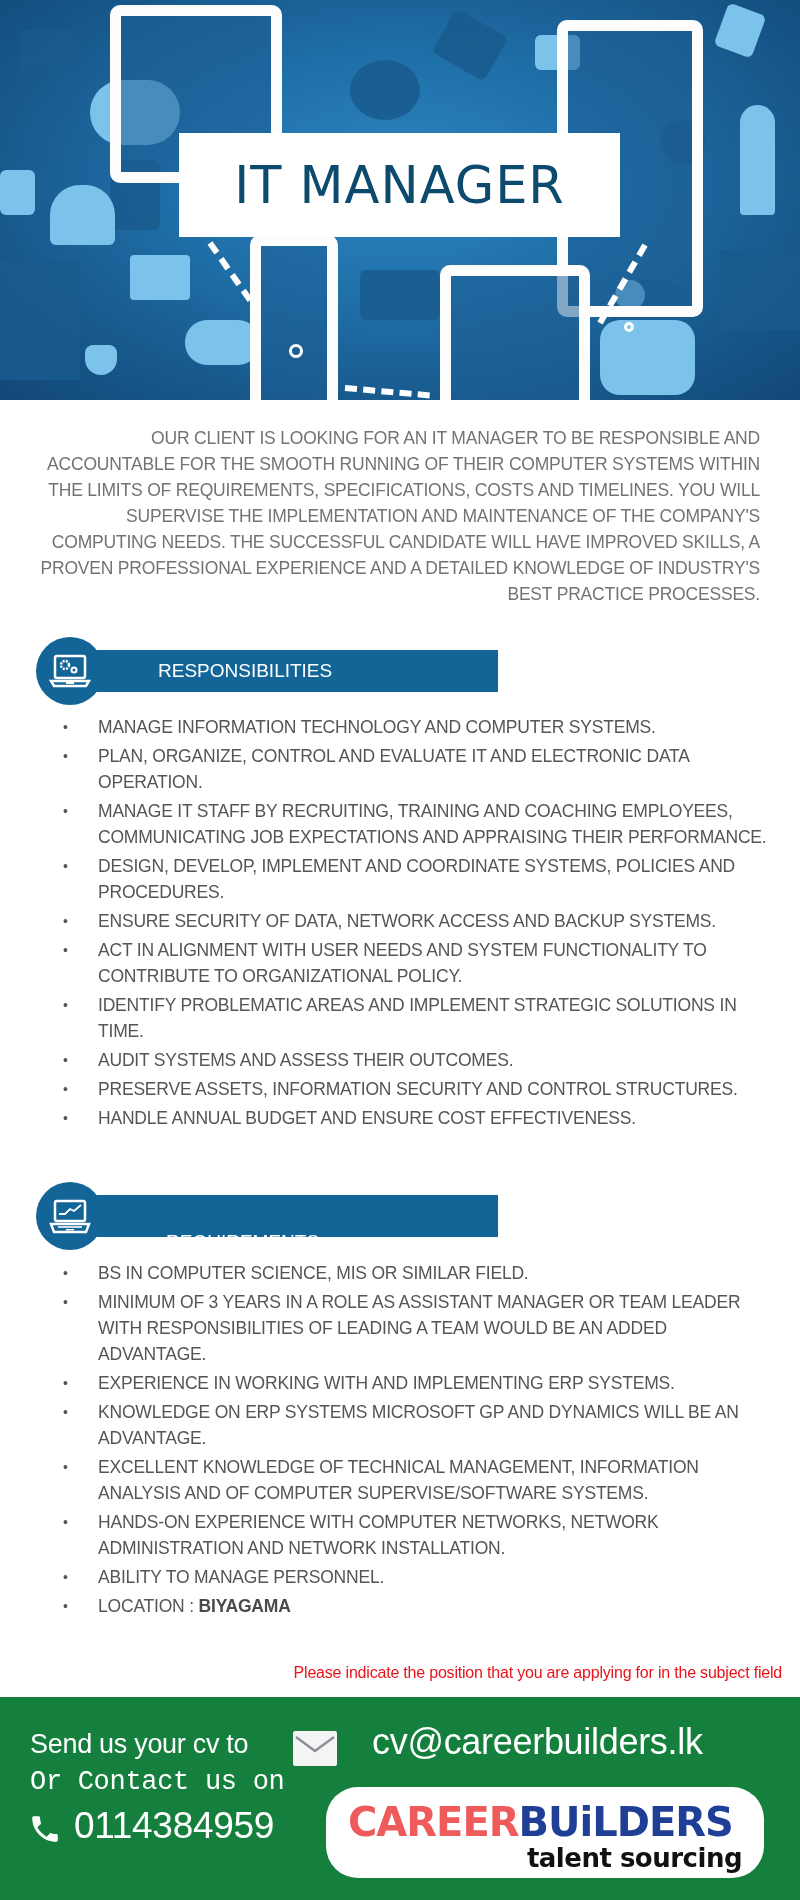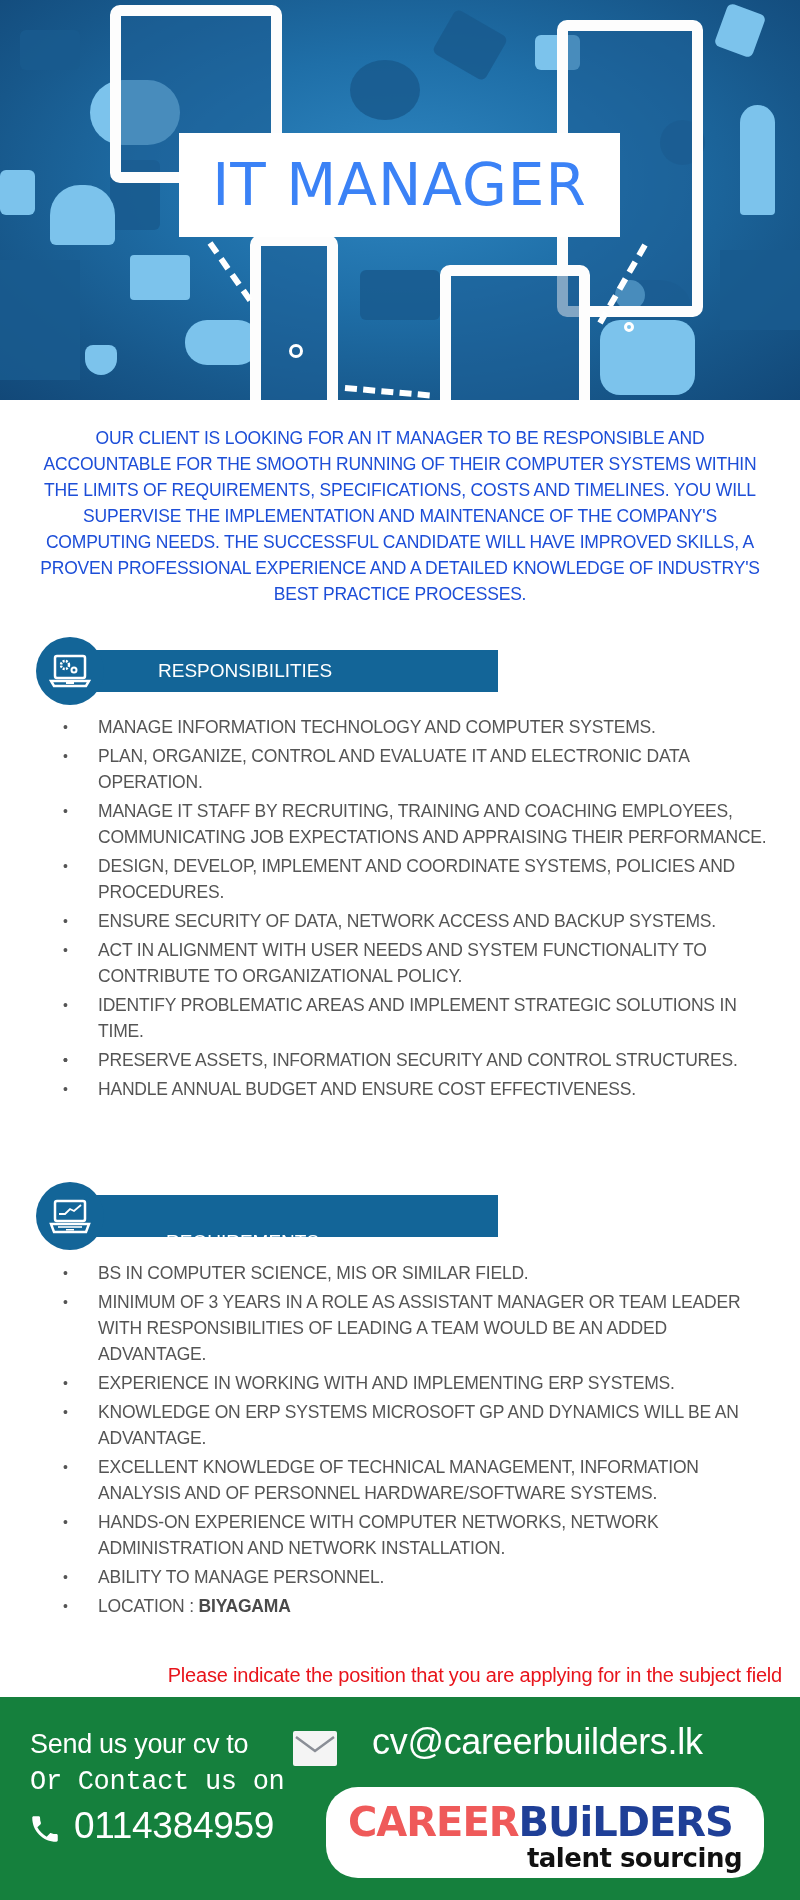--- a/index.html
+++ b/index.html
@@ -14,26 +14,26 @@
     .hero .shape { position: absolute; border-radius: 6px; }
     .dark { background: #195b8e; opacity: .85; }
     .light { background: #7cc3ec; }
     .device { position: absolute; border: 11px solid #fdfdfd; border-radius: 10px; background: rgba(30,95,150,.55); }
     .device .btn { position: absolute; width: 10px; height: 10px; border: 3px solid #fff; border-radius: 50%; }
     .dots { position: absolute; border-top: 6px dashed #fff; transform-origin: left center; }
     .title-box {
       position: absolute; left: 179px; top: 133px; width: 441px; height: 104px;
       background: #ffffff; display: flex; align-items: center; justify-content: center;
     }
-    .title-box span { font-size: 58px; color: #3b82f6; letter-spacing: 1px; font-family: "DejaVu Sans", sans-serif; }
+    .title-box span { font-size: 51px; color: #0c4a6e; letter-spacing: 1px; font-family: "DejaVu Sans", sans-serif; }
 
     
     .desc {
       position: absolute; left: 40px; top: 425px; width: 720px;
-      text-align: center; color: #1d4ed8; font-size: 17.5px; line-height: 26px; letter-spacing: -0.2px;
+      text-align: right; color: #737373; font-size: 17.5px; line-height: 26px; letter-spacing: -0.2px;
     }
 
     
     .sec-head { position: absolute; left: 36px; width: 462px; height: 68px; }
     .sec-head .bar {
       position: absolute; left: 30px; top: 13px; width: 432px; height: 42px; background: #136598;
     }
     .sec-head .bar span {
       position: absolute; left: 92px; top: 0; line-height: 42px; color: #ffffff; font-size: 19px;
     }
@@ -42,21 +42,21 @@
       display: flex; align-items: center; justify-content: center;
     }
 
     
     .list { position: absolute; left: 58px; width: 720px; list-style: none; color: #555555; font-size: 17.5px; line-height: 26px; letter-spacing: -0.2px; }
     .list li { position: relative; padding-left: 40px; margin-bottom: 3px; }
     .list li .bullet { position: absolute; left: 5px; top: 0; color: #555; font-size: 14px; }
     .list li b { font-weight: bold; color: #4a4a4a; }
 
     .note {
-      position: absolute; right: 18px; top: 1664px; color: #e8141b; font-size: 20px; letter-spacing: -0.2px;
+      position: absolute; right: 18px; top: 1664px; color: #e8141b; font-size: 16px; letter-spacing: -0.2px;
     }
 
     
     .footer { position: absolute; left: 0; top: 1697px; width: 800px; height: 203px; background: #15803d; }
     .f-text { position: absolute; color: #ffffff; font-size: 27px; letter-spacing: -0.3px; }
     .mail-icon { position: absolute; left: 293px; top: 34px; width: 44px; height: 35px; background: #f4f4f4; border-radius: 2px; overflow: hidden; }
     .logo-box { position: absolute; left: 326px; top: 90px; width: 438px; height: 91px; background: #ffffff; border-radius: 32px; }
     .logo-main { position: absolute; left: 22px; top: 12px; font-size: 40px; font-weight: bold; letter-spacing: -1px; font-family: "DejaVu Sans", sans-serif; }
     .logo-sub { position: absolute; right: 22px; top: 56px; font-size: 26px; font-weight: bold; color: #111; font-family: "DejaVu Sans", sans-serif; letter-spacing: -0.5px; margin-left: 8px; }
   </style>
@@ -124,21 +124,21 @@
 </div>
 
 <ul class="list" style="top:714px;">
   <li><span class="bullet">•</span><span>MANAGE INFORMATION TECHNOLOGY AND COMPUTER SYSTEMS.</span></li>
   <li><span class="bullet">•</span><span>PLAN, ORGANIZE, CONTROL AND EVALUATE IT AND ELECTRONIC DATA OPERATION.</span></li>
   <li><span class="bullet">•</span><span>MANAGE IT STAFF BY RECRUITING, TRAINING AND COACHING EMPLOYEES, COMMUNICATING JOB EXPECTATIONS AND APPRAISING THEIR PERFORMANCE.</span></li>
   <li><span class="bullet">•</span><span>DESIGN, DEVELOP, IMPLEMENT AND COORDINATE SYSTEMS, POLICIES AND PROCEDURES.</span></li>
   <li><span class="bullet">•</span><span>ENSURE SECURITY OF DATA, NETWORK ACCESS AND BACKUP SYSTEMS.</span></li>
   <li><span class="bullet">•</span><span>ACT IN ALIGNMENT WITH USER NEEDS AND SYSTEM FUNCTIONALITY TO CONTRIBUTE TO ORGANIZATIONAL POLICY.</span></li>
   <li><span class="bullet">•</span><span>IDENTIFY PROBLEMATIC AREAS AND IMPLEMENT STRATEGIC SOLUTIONS IN TIME.</span></li>
-  <li><span class="bullet">•</span></li>
+  <li><span class="bullet">•</span><span>AUDIT SYSTEMS AND ASSESS THEIR OUTCOMES.</span></li>
   <li><span class="bullet">•</span><span>PRESERVE ASSETS, INFORMATION SECURITY AND CONTROL STRUCTURES.</span></li>
   <li><span class="bullet">•</span><span>HANDLE ANNUAL BUDGET AND ENSURE COST EFFECTIVENESS.</span></li>
 </ul>
 
 <div class="sec-head" style="top:1182px;">
   <div class="bar">
     <span style="left:100px;margin-top:26px;">REQUIREMENTS</span>
   </div>
   <div class="circle">
     <svg width="42" height="38" viewBox="0 0 42 38">
@@ -149,21 +149,21 @@
       <rect x="17" y="32" width="8" height="1.5" fill="#fff"></rect>
     </svg>
   </div>
 </div>
 
 <ul class="list" style="top:1260px;">
   <li><span class="bullet">•</span><span>BS IN COMPUTER SCIENCE, MIS OR SIMILAR FIELD.</span></li>
   <li><span class="bullet">•</span><span>MINIMUM OF 3 YEARS IN A ROLE AS ASSISTANT MANAGER OR TEAM LEADER WITH RESPONSIBILITIES OF LEADING A TEAM WOULD BE AN ADDED ADVANTAGE.</span></li>
   <li><span class="bullet">•</span><span>EXPERIENCE IN WORKING WITH AND IMPLEMENTING ERP SYSTEMS.</span></li>
   <li><span class="bullet">•</span><span>KNOWLEDGE ON ERP SYSTEMS MICROSOFT GP AND DYNAMICS WILL BE AN ADVANTAGE.</span></li>
-  <li><span class="bullet">•</span><span>EXCELLENT KNOWLEDGE OF TECHNICAL MANAGEMENT, INFORMATION ANALYSIS AND OF PERSONNEL HARDWARE/SOFTWARE SYSTEMS.</span></li>
+  <li><span class="bullet">•</span><span>EXCELLENT KNOWLEDGE OF TECHNICAL MANAGEMENT, INFORMATION ANALYSIS AND OF COMPUTER SUPERVISE/SOFTWARE SYSTEMS.</span></li>
   <li><span class="bullet">•</span><span>HANDS-ON EXPERIENCE WITH COMPUTER NETWORKS, NETWORK ADMINISTRATION AND NETWORK INSTALLATION.</span></li>
   <li><span class="bullet">•</span><span>ABILITY TO MANAGE PERSONNEL.</span></li>
   <li><span class="bullet">•</span><span>LOCATION : </span><b>BIYAGAMA</b></li>
 </ul>
 
 <div class="note">Please indicate the position that you are applying for in the subject field</div>
 
 <div class="footer">
   <div class="f-text" style="left:30px;top:32px;">Send us your cv to</div>
   <div class="mail-icon">

